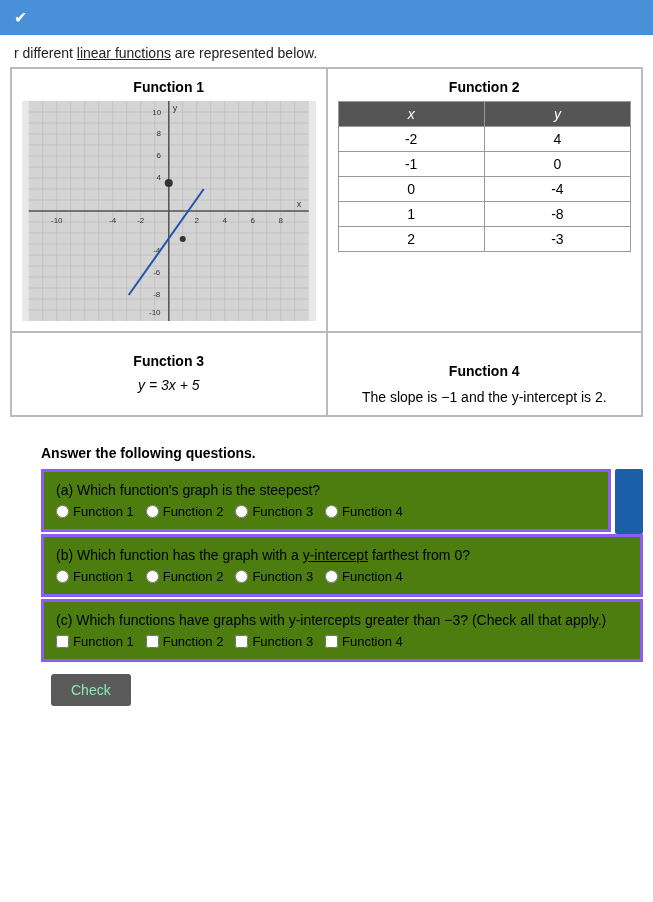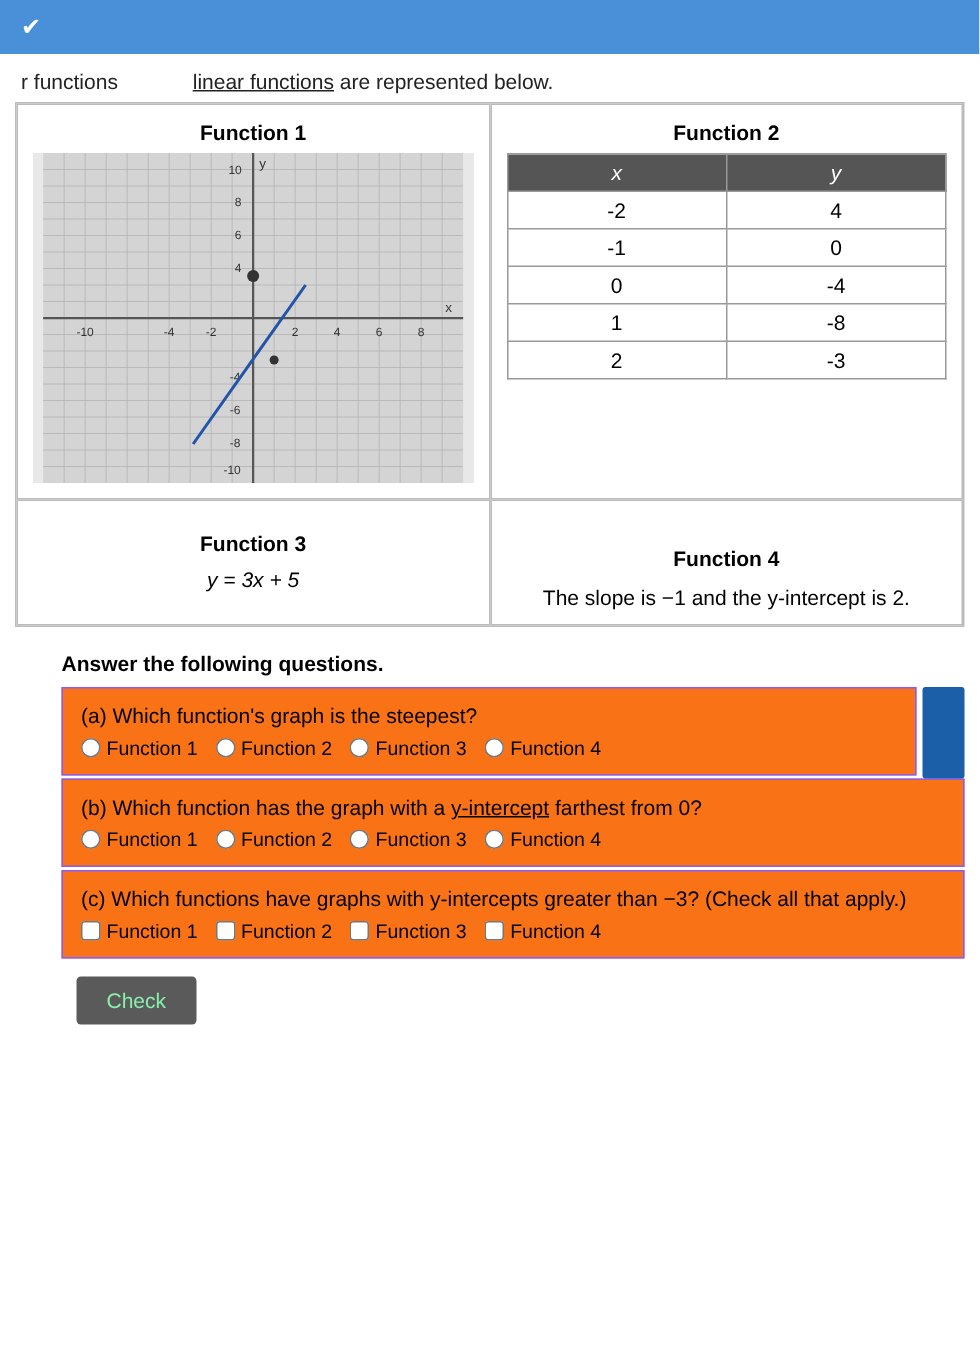--- a/index.html
+++ b/index.html
@@ -21,21 +21,21 @@
       gap: 8px;
     }
     .top-bar .chevron {
       font-size: 16px;
     }
     .intro-text {
       padding: 10px 14px 6px 14px;
       font-size: 14px;
       color: #222;
     }
-    .intro-text u { cursor: pointer; margin-left: 46px; }
+    .intro-text u { cursor: pointer; }
     .functions-grid {
       display: grid;
       grid-template-columns: 1fr 1fr;
       border: 1px solid #bbb;
       margin: 0 10px;
     }
     .grid-cell {
       border: 1px solid #bbb;
       padding: 10px;
     }
@@ -86,33 +86,33 @@
       font-style: italic;
     }
     
     .func4-content {
       font-size: 14px;
       padding-top: 20px;
       text-align: center;
     }
     
     .questions-section {
-      margin: 16px 10px 0 10px;
+      margin: 28px 10px 0 10px;
       padding-left: 31px;
     }
     .questions-label {
       font-size: 14px;
       font-weight: bold;
       margin-bottom: 8px;
     }
     .question-box {
-      border: 1px solid #8b5cf6;
+      border: 3px solid #8b5cf6;
       padding: 10px 12px;
       margin-bottom: 2px;
-      background: #f97316;
+      background: #4d7c0f;
     }
     .question-text {
       font-size: 14px;
       margin-bottom: 6px;
     }
     .question-text u { cursor: pointer; }
     .options-row {
       display: flex;
       gap: 12px;
       align-items: center;
@@ -155,21 +155,21 @@
     }
   </style>
 </head>
 <body>
 
 <div class="top-bar">
   <span class="chevron">✔</span>
 </div>
 
 <div class="intro-text">
-  <span>r functions </span><u>linear functions</u><span> are represented below.</span>
+  <span>r different </span><u>linear functions</u><span> are represented below.</span>
 </div>
 
 <div class="functions-grid">
 
   <div class="grid-cell">
     <div class="cell-title">Function 1</div>
     <div class="graph-area">
       <svg class="graph-svg" viewBox="0 0 280 220">
 
         <rect width="280" height="220" fill="#d4d4d4"></rect>

